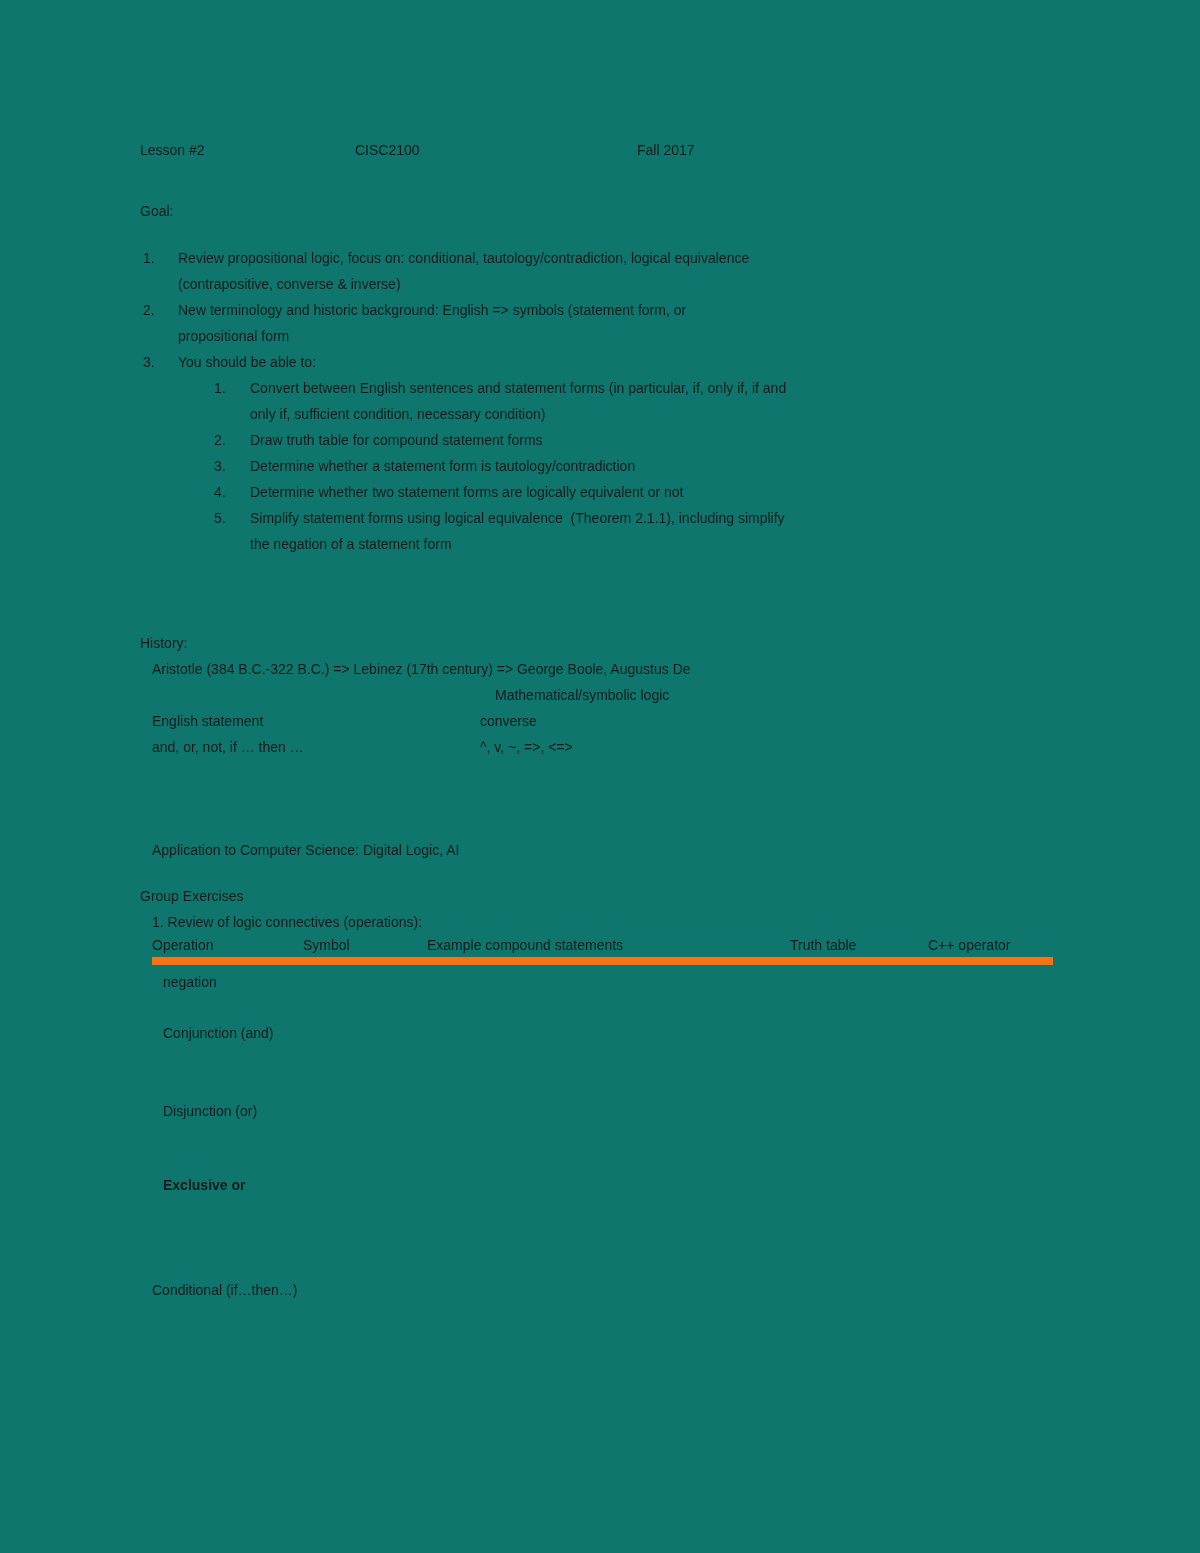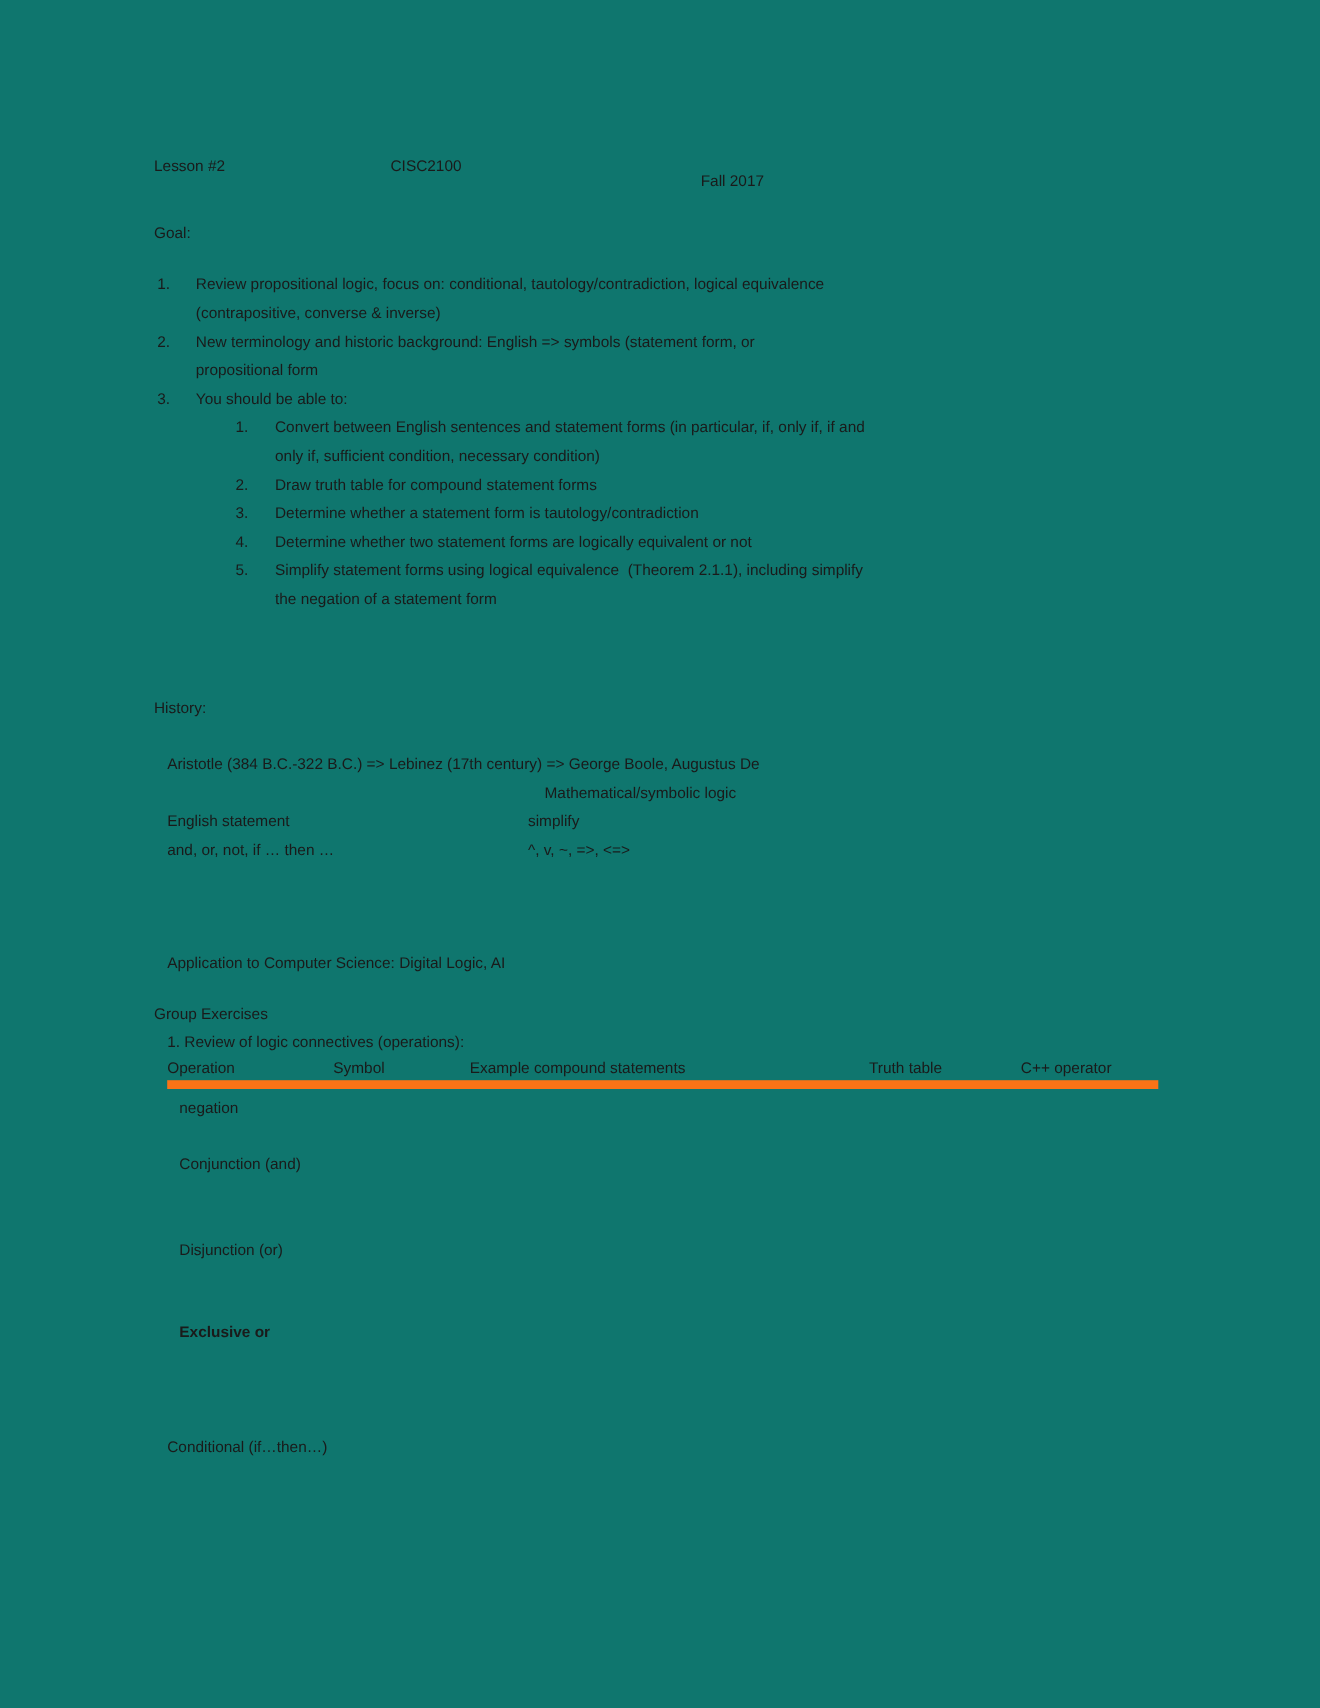--- a/index.html
+++ b/index.html
@@ -17,37 +17,37 @@
     font-family: "Liberation Sans", "DejaVu Sans", sans-serif;
     font-size: 14px;
     line-height: 26px;
     color: #1a1a1a;
   }
   .t { white-space: pre-wrap; }
 
   
   .doc-header { position: relative; height: 26px; }
   .doc-header .course { position: absolute; left: 215px; top: 0; }
-  .doc-header .term   { position: absolute; left: 497px; top: 14px; }
+  .doc-header .term   { position: absolute; left: 497px; top: 0; }
 
   .goal-label { margin-top: 35px; }
 
   
   .list { margin-top: 21px; padding-left: 3px; }
   .li { display: flex; }
   .li .num { flex: 0 0 35px; }
   .li .body { flex: 1 1 auto; }
   .sublist { margin-left: 36px; }
   .sublist .li .num { flex: 0 0 36px; }
 
   .history-label { margin-top: 73px; }
   .indent12 { text-indent: 12px; }
   .ml12 { margin-left: 12px; }
   .ml23 { margin-left: 23px; }
-  .history-p1 { margin-top: 25px; }
+  .history-p1 { }
   .math-heading { margin-left: 355px; }
 
   .two-col { position: relative; }
   .two-col .right { position: absolute; left: 340px; top: 0; }
 
   .application-line { margin-top: 77px; }
   .group-exercises { margin-top: 20px; }
 
   
   .tbl-header {
@@ -150,21 +150,21 @@
   <div class="t history-label">History:</div>
 
   <div class="history-p1">
     <div class="t indent12">Aristotle (384 B.C.-322 B.C.) =&gt; Lebinez (17th century) =&gt; George Boole, Augustus De</div>
   </div>
 
   <div class="t math-heading">Mathematical/symbolic logic</div>
 
   <div class="two-col">
     <span class="t ml12" style="display:inline-block;">English statement</span>
-    <span class="t right">simplify</span>
+    <span class="t right">converse</span>
   </div>
 
   <div class="two-col">
     <span class="t ml12" style="display:inline-block;">and, or, not, if … then …</span>
     <span class="t right">^, v, ~, =&gt;, &lt;=&gt;</span>
   </div>
 
   <div class="t ml12 application-line">Application to Computer Science: Digital Logic, AI</div>
 
   <div class="t group-exercises">Group Exercises</div>

